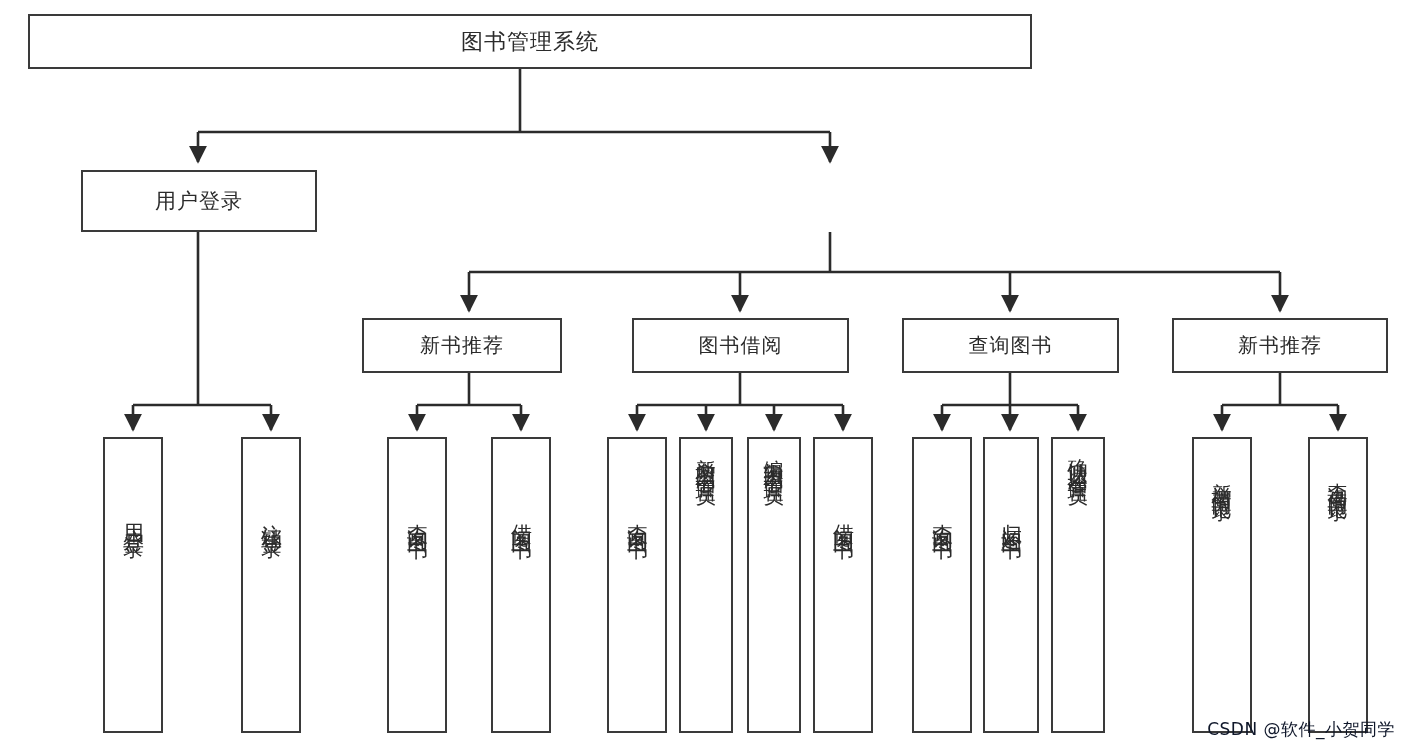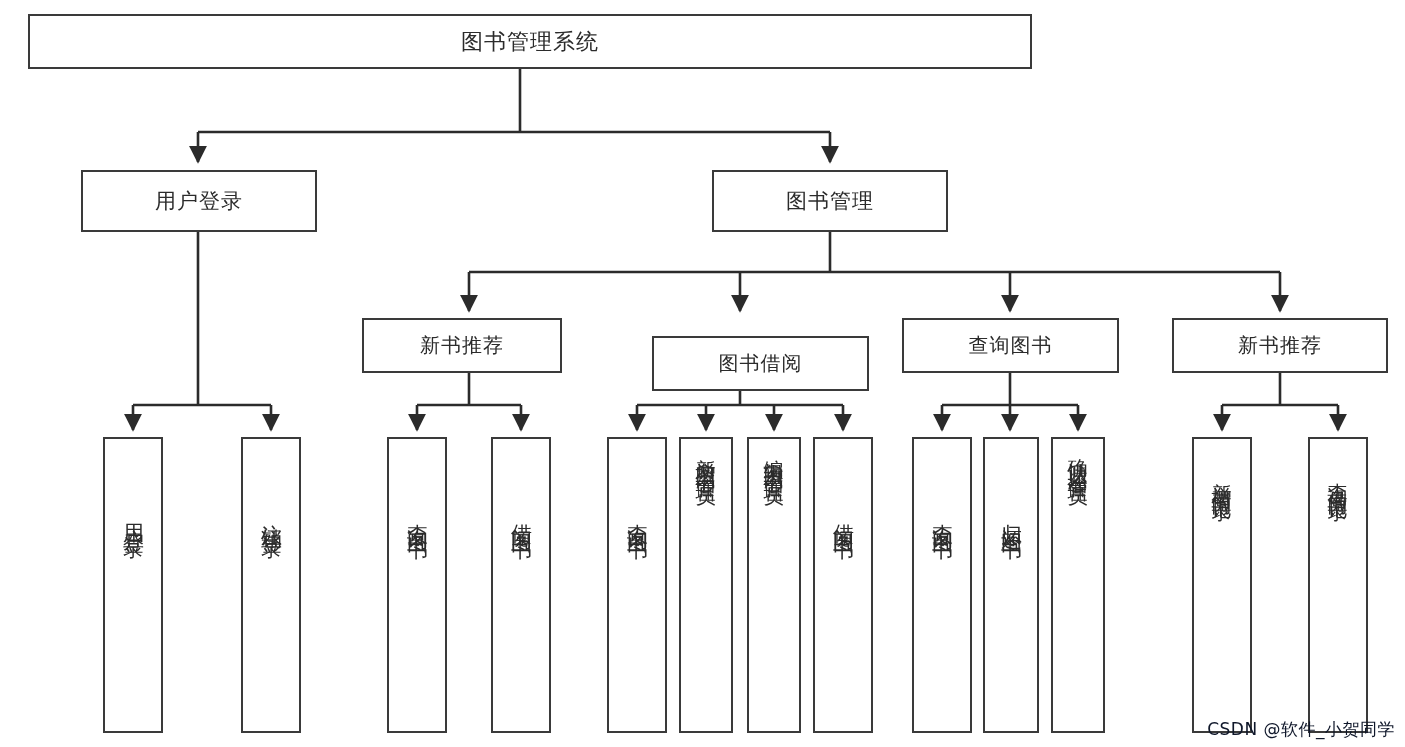--- a/index.html
+++ b/index.html
@@ -127,28 +127,25 @@
     </g>
   </svg>
 
   <div class="node root" style="left:18px; top:14px; width:1004px; height:55px;margin-left:10px;">
     <span class="lbl">图书管理系统</span>
   </div>
 
   <div class="node level2" style="left:81px; top:170px; width:236px; height:62px;">
     <span class="lbl">用户登录</span>
   </div>
-  <div class="node level2" style="left:712px; top:170px; width:236px; height:62px;">
-    <span class="lbl">图书管理</span>
-  </div>
 
   <div class="node level3" style="left:362px; top:318px; width:200px; height:55px;">
     <span class="lbl">新书推荐</span>
   </div>
-  <div class="node level3" style="left:632px; top:336px; width:217px; height:55px;margin-left:20px;">
+  <div class="node level3" style="left:632px; top:318px; width:217px; height:55px;">
     <span class="lbl">图书借阅</span>
   </div>
   <div class="node level3" style="left:902px; top:318px; width:217px; height:55px;">
     <span class="lbl">查询图书</span>
   </div>
   <div class="node level3" style="left:1172px; top:318px; width:216px; height:55px;">
     <span class="lbl">新书推荐</span>
   </div>
 
   <div class="node leaf" style="left:103px; top:437px; width:60px; height:296px; padding-top:68px;">

